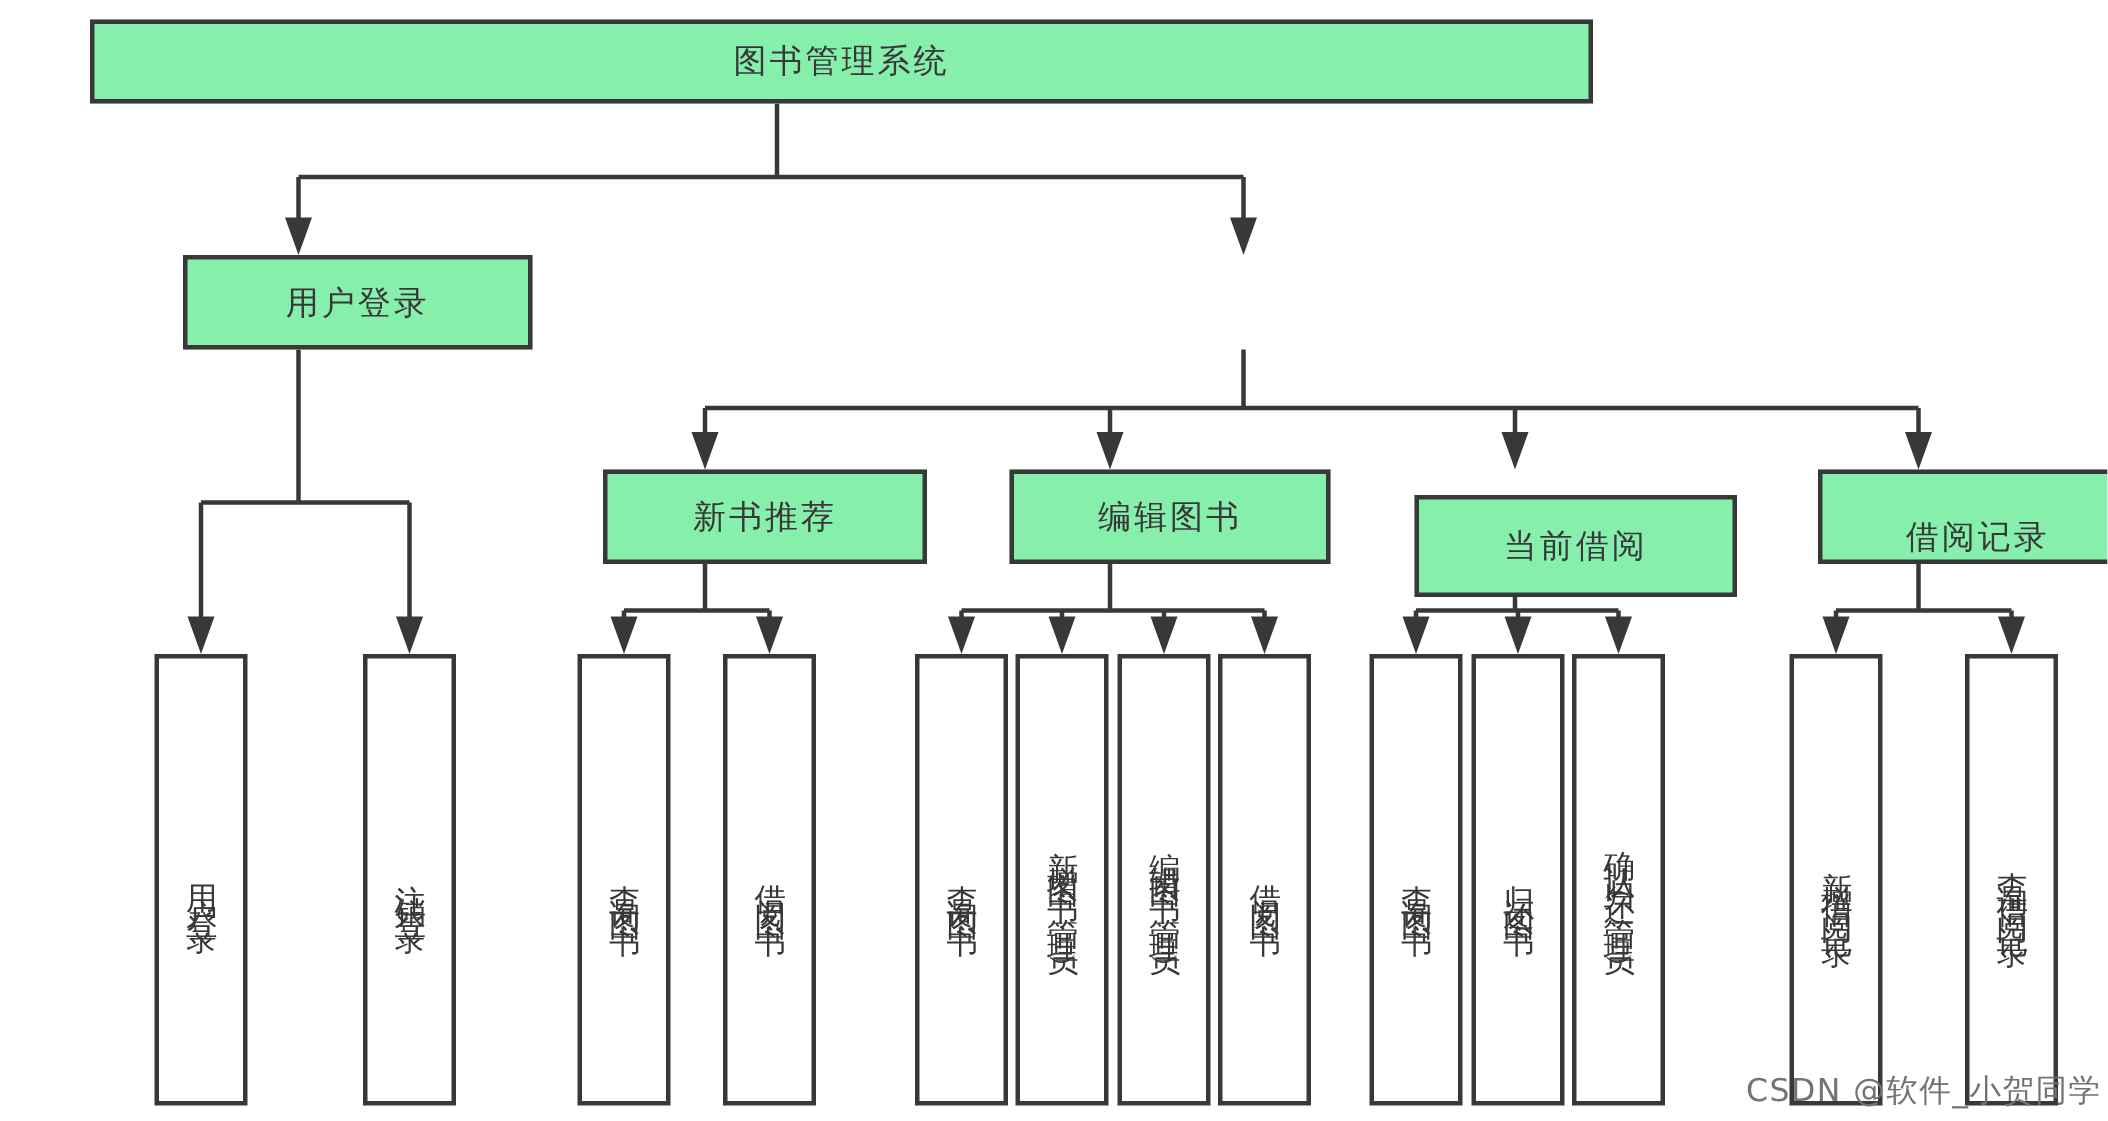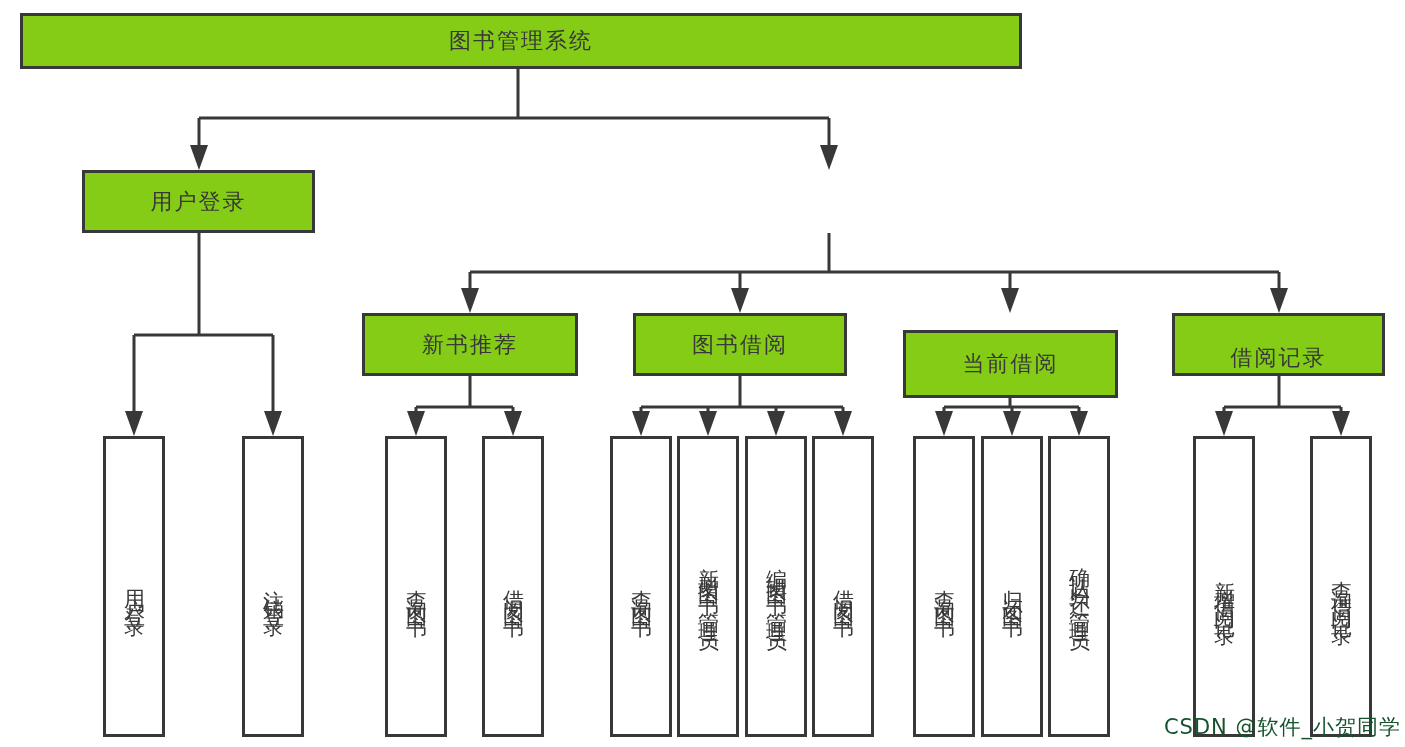--- a/index.html
+++ b/index.html
@@ -14,24 +14,25 @@
   }
   svg.connectors {
     position: absolute;
     left: 0; top: 0;
     width: 1405px; height: 747px;
   }
   .node {
     position: absolute;
     box-sizing: border-box;
     border: 3px solid #383838;
-    background: #84cc16;
+    background: #86efac;
     display: flex;
     align-items: center;
     justify-content: center;
+    margin-left: 40px;
   }
   .node .label {
     font-size: 22px;
     letter-spacing: 2px;
     white-space: nowrap;
   }
   .leaf {
     position: absolute;
     box-sizing: border-box;
     border: 3px solid #383838;
@@ -49,21 +50,21 @@
     font-size: 21px;
     letter-spacing: 9px;
     line-height: 1;
     margin-top: 9px; 
   }
   .watermark {
     position: absolute;
     right: 4px;
     bottom: 6px;
     font-size: 21px;
-    color: #14532d;
+    color: #737373;
     letter-spacing: 1px;
     z-index: 10;
     white-space: nowrap;
   }
 </style>
 </head>
 <body>
 
 <div class="canvas">
 
@@ -112,21 +113,21 @@
   </div>
 
   <div class="node" style="left:82px; top:170px; width:233px; height:63px;">
     <span class="label">用户登录</span>
   </div>
 
   <div class="node" style="left:362px; top:313px; width:216px; height:63px;">
     <span class="label">新书推荐</span>
   </div>
   <div class="node" style="left:633px; top:313px; width:214px; height:63px;">
-    <span class="label">图书借阅</span>
+    <span class="label">编辑图书</span>
   </div>
   <div class="node" style="left:903px; top:330px; width:215px; height:68px;">
     <span class="label">当前借阅</span>
   </div>
   <div class="node" style="left:1172px; top:313px; width:213px; height:63px;align-items:flex-end;">
     <span class="label">借阅记录</span>
   </div>
 
   <div class="leaf" style="left:103px;">
     <span class="vlabel">用户登录</span>

